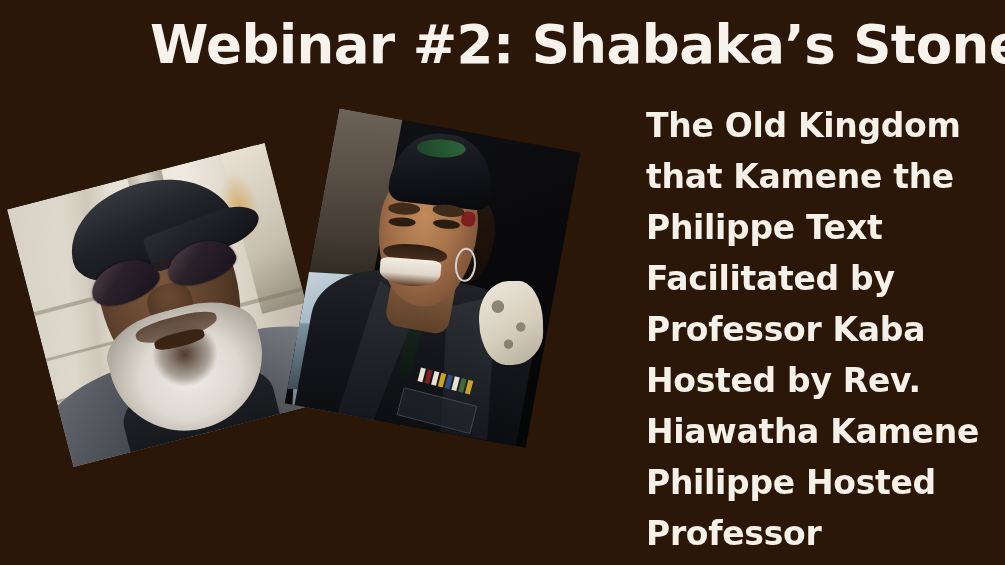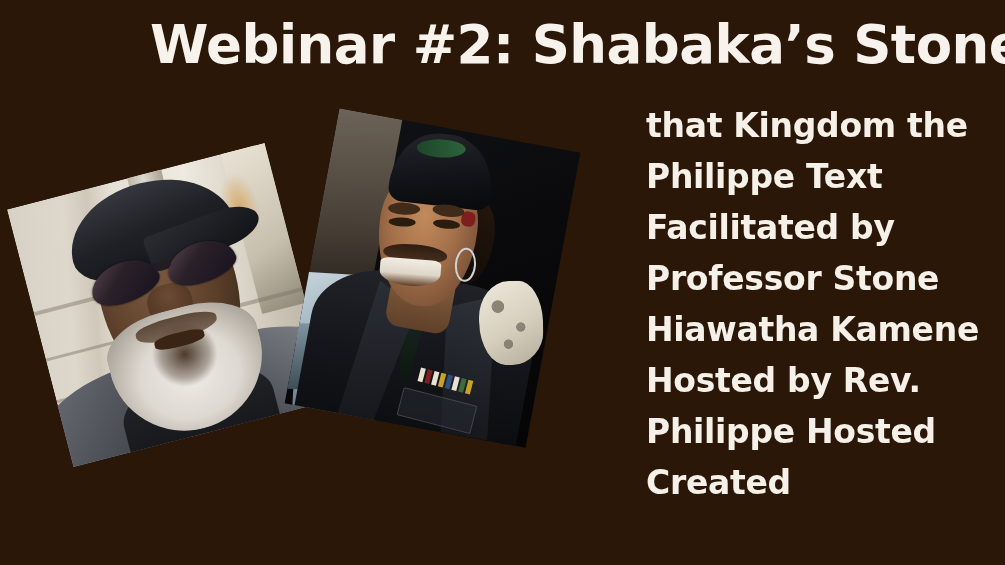--- a/index.html
+++ b/index.html
@@ -484,23 +484,24 @@
       <div class="rp-eye" style="left:28%;top:32%;width:11%;transform:rotate(-8deg);"></div>
       <div class="rp-eye" style="left:46%;top:30%;width:11%;transform:rotate(-5deg);"></div>
 
       <div class="rp-stache"></div>
       <div class="rp-smile"></div>
       <div class="rp-earring"></div>
     </div>
   </div>
 
   <div id="body-text">
-    <div>that Kingdom the</div>
+    <div>The Old Kingdom</div>
+    <div>that Kamene the</div>
     <div>Philippe Text</div>
     <div>Facilitated by</div>
-    <div>Professor Stone</div>
+    <div>Professor Kaba</div>
+    <div>Hosted by Rev.</div>
     <div>Hiawatha Kamene</div>
-    <div>Hosted by Rev.</div>
     <div>Philippe Hosted</div>
-    <div>Created</div>
+    <div>Professor</div>
   </div>
 
 </div>
 
 </body></html>

